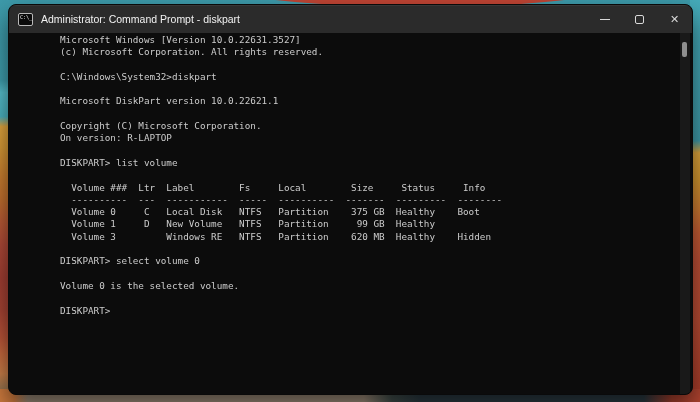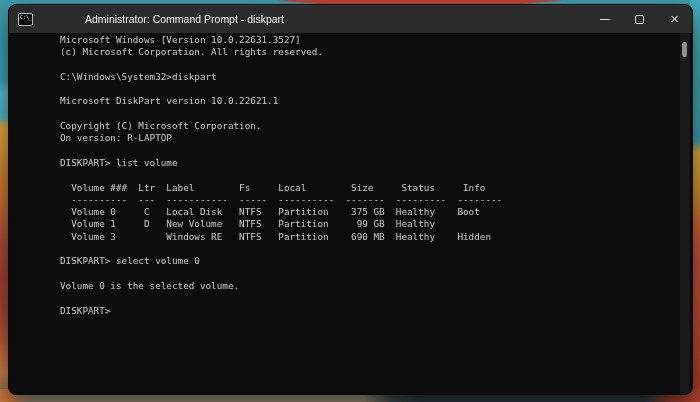--- a/index.html
+++ b/index.html
@@ -25,21 +25,21 @@
     background:linear-gradient(90deg,
       #cf7b3e 0%, #cf7b3e 2%, #a5937f 4%, #a5937f 52%,
       #44524f 56%, #2e3e46 60%, #2e3e46 92%, #b24430 96%, #b24430 100%);}
 
   
   .window{position:absolute;left:8px;top:4px;width:683px;height:389px;
     border-radius:8px;overflow:hidden;background:#0c0c0c;
     border:1px solid #0a0a0a;
     box-shadow:0 12px 24px rgba(0,0,0,.55);}
   .titlebar{height:28px;background:#2b2b2b;display:flex;align-items:center;
-    box-shadow:inset 0 1px 0 rgba(255,255,255,.06);gap:44px;}
+    box-shadow:inset 0 1px 0 rgba(255,255,255,.06);}
   .app-icon{margin-left:9px;width:15px;height:13px;flex:0 0 auto;
     border:1px solid #b9b9b9;border-radius:2px;background:#0a0a0a;
     color:#e8e8e8;font-family:"DejaVu Sans Mono",monospace;font-size:5.5px;
     line-height:6px;padding-left:1px;letter-spacing:-0.3px;box-sizing:border-box;}
   .title{margin-left:8px;font-size:10.5px;color:#f2f2f2;white-space:nowrap;}
   .controls{margin-left:auto;display:flex;height:100%;}
   .ctl{width:35px;height:100%;display:flex;align-items:center;justify-content:center;
     background:transparent;border:none;padding:0;cursor:default;}
   .glyph-min{width:10px;height:1px;background:#d9d9d9;}
   .glyph-max{width:9px;height:9px;border:1px solid #d9d9d9;border-radius:2px;box-sizing:border-box;}
@@ -88,21 +88,21 @@
         <div class="tline"></div>
         <div class="tline">Copyright (C) Microsoft Corporation.</div>
         <div class="tline">On version: R-LAPTOP</div>
         <div class="tline"></div>
         <div class="tline">DISKPART&gt; list volume</div>
         <div class="tline"></div>
         <div class="tline">  Volume ###  Ltr  Label        Fs     Local        Size     Status     Info</div>
         <div class="tline">  ----------  ---  -----------  -----  ----------  -------  ---------  --------</div>
         <div class="tline">  Volume 0     C   Local Disk   NTFS   Partition    375 GB  Healthy    Boot</div>
         <div class="tline">  Volume 1     D   New Volume   NTFS   Partition     99 GB  Healthy</div>
-        <div class="tline">  Volume 3         Windows RE   NTFS   Partition    690 MB  Healthy    Hidden</div>
+        <div class="tline">  Volume 3         Windows RE   NTFS   Partition    620 MB  Healthy    Hidden</div>
         <div class="tline"></div>
         <div class="tline">DISKPART&gt; select volume 0</div>
         <div class="tline"></div>
         <div class="tline">Volume 0 is the selected volume.</div>
         <div class="tline"></div>
         <div class="tline">DISKPART&gt;</div>
       </div>
     <div class="scroll-track">
       <div class="scroll-thumb"></div>
     </div>

